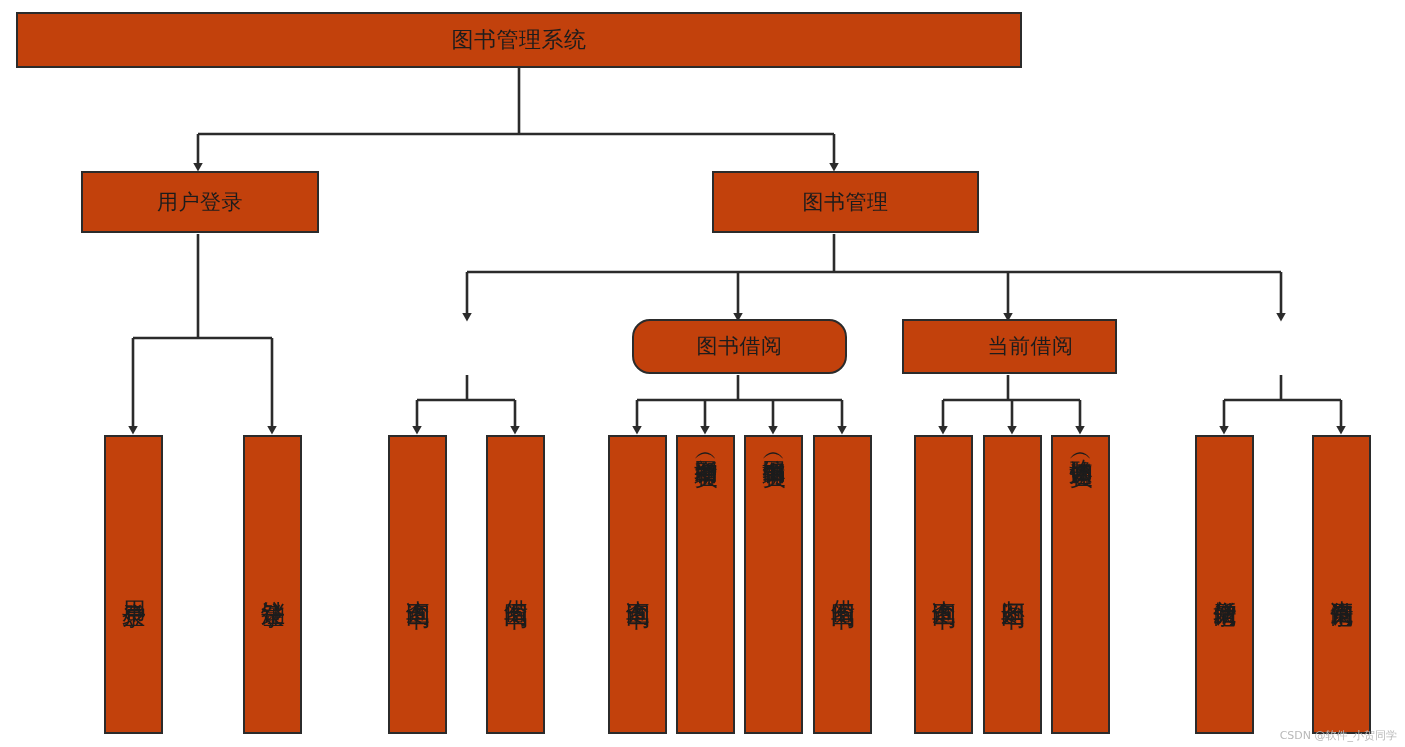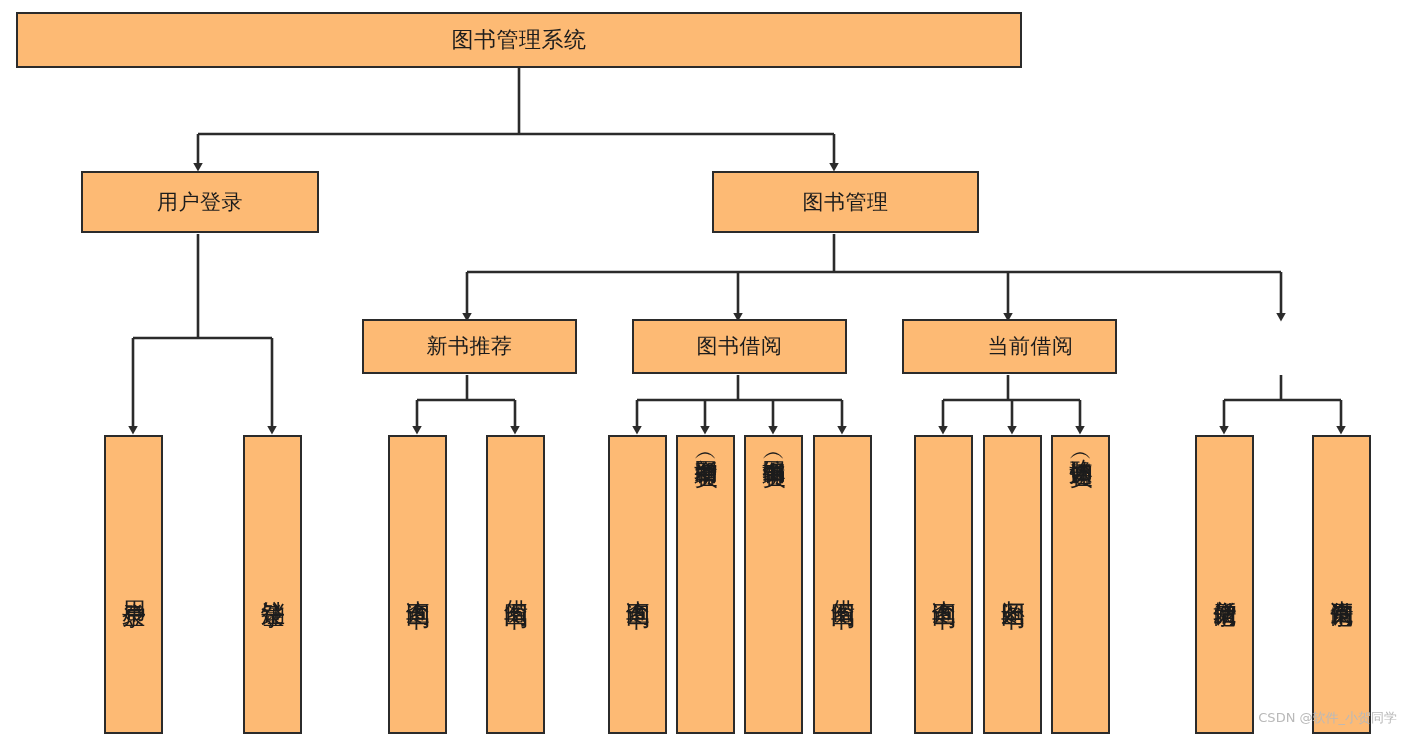--- a/index.html
+++ b/index.html
@@ -22,21 +22,21 @@
     position: absolute;
     left: 0;
     top: 0;
     width: 1405px;
     height: 747px;
     pointer-events: none;
   }
   .node {
     position: absolute;
     box-sizing: border-box;
-    background: #fdba74;
+    background: #c2410c;
     border: 2px solid #2b2b2b;
     display: flex;
     align-items: center;
     justify-content: center;
     color: #1c1c1c;
   }
   .node-label {
     display: block;
     text-align: center;
     line-height: 1.18;
@@ -66,22 +66,22 @@
   .node.vert.tall .node-label {
     font-size: 23px;
     letter-spacing: 1px;
   }
   .node.vert.overflow {
     align-items: flex-start;
   }
   #watermark {
     position: absolute;
     right: 8px;
-    bottom: 20px;
-    font-size: 13px;
+    bottom: 4px;
+    font-size: 11px;
     color: #b9b9b9;
     white-space: nowrap;
     user-select: none;
   }
 </style>
 </head>
 <body>
 
 <div id="diagram-root">
 
@@ -140,24 +140,21 @@
     <span class="node-label">图书管理系统</span>
   </div>
 
   <div class="node horiz" style="left:81px; top:171px; width:238px; height:62px;">
     <span class="node-label">用户登录</span>
   </div>
   <div class="node horiz" style="left:712px; top:171px; width:267px; height:62px;">
     <span class="node-label">图书管理</span>
   </div>
 
-  <div class="node horiz" style="left:362px; top:319px; width:215px; height:55px;">
-    <span class="node-label">新书推荐</span>
-  </div>
-  <div class="node horiz" style="left:632px; top:319px; width:215px; height:55px;">
+  <div class="node horiz" style="left:632px; top:319px; width:215px; height:55px;border-radius:18px;">
     <span class="node-label">图书借阅</span>
   </div>
   <div class="node horiz" style="left:902px; top:319px; width:215px; height:55px;padding-left:42px;">
     <span class="node-label">当前借阅</span>
   </div>
 
   <div class="node vert" style="left:104px; top:435px; width:59px; height:299px;">
     <span class="node-label">用户登录</span>
   </div>
   <div class="node vert" style="left:243px; top:435px; width:59px; height:299px;">

